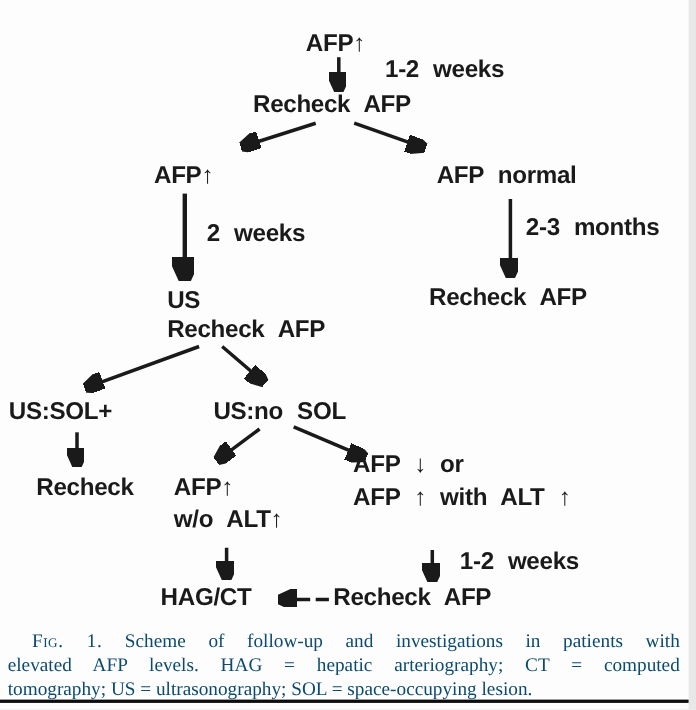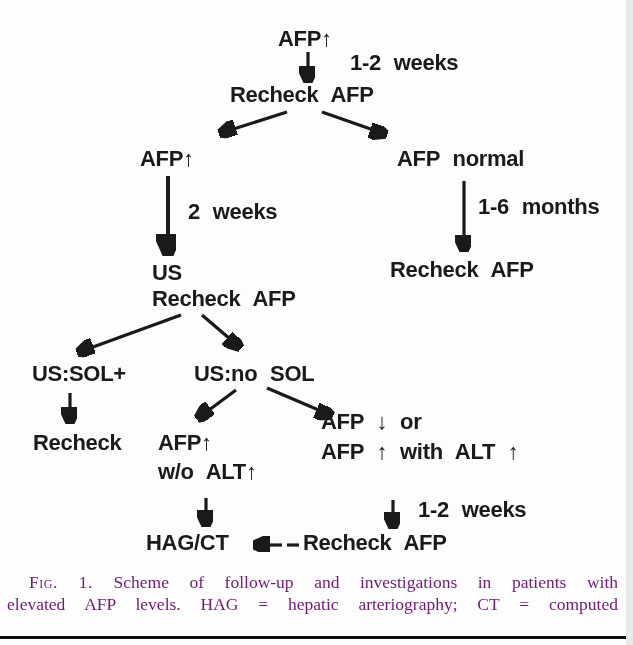--- a/index.html
+++ b/index.html
@@ -24,21 +24,21 @@
     font-size:22px;
     line-height:1;
     letter-spacing:-0.3px;
     word-spacing:7px;
     white-space:nowrap;
   }
   .lbl{font-size:22px;text-align:right;}
   .caption{
     position:absolute;
     left:7px;top:571px;width:611px;
-    color:#701a75;
+    color:#0c4a6e;
     font-family:"Liberation Serif","DejaVu Serif",serif;
     font-size:17.5px;
     line-height:22px;
   }
   .cap-line{white-space:nowrap;}
   .cap-just{text-align:justify;text-align-last:justify;white-space:normal;}
   .cap-indent{text-indent:22px;}
   .smallcaps{font-variant:small-caps;letter-spacing:0.5px;}
   .rule-bottom{
     position:absolute;left:0;top:636px;width:633px;height:2.5px;
@@ -77,42 +77,43 @@
   </svg>
 
   <div class="node" style="left:278px;top:28px">AFP↑</div>
   <div class="node lbl" style="left:350px;top:52px">1-2 weeks</div>
   <div class="node" style="left:230px;top:84px">Recheck AFP</div>
 
   <div class="node" style="left:140px;top:148px">AFP↑</div>
   <div class="node lbl" style="left:188px;top:201px">2 weeks</div>
 
   <div class="node" style="left:397px;top:148px">AFP normal</div>
-  <div class="node lbl" style="left:478px;top:196px">1-6 months</div>
+  <div class="node lbl" style="left:478px;top:196px">2-3 months</div>
   <div class="node" style="left:390px;top:259px">Recheck AFP</div>
 
   <div class="node" style="left:152px;top:262px">US</div>
   <div class="node" style="left:152px;top:288px">Recheck AFP</div>
 
-  <div class="node" style="left:32px;top:363px">US:SOL+</div>
+  <div class="node" style="left:8px;top:363px">US:SOL+</div>
   <div class="node" style="left:33px;top:432px">Recheck</div>
 
   <div class="node" style="left:194px;top:363px">US:no SOL</div>
 
   <div class="node" style="left:158px;top:432px">AFP↑</div>
   <div class="node" style="left:158px;top:461px">w/o ALT↑</div>
 
   <div class="node" style="left:321px;top:411px">AFP ↓ or</div>
   <div class="node" style="left:321px;top:441px">AFP ↑ with ALT ↑</div>
 
   <div class="node lbl" style="left:418px;top:499px">1-2 weeks</div>
 
   <div class="node" style="left:146px;top:532px">HAG/CT</div>
   <div class="node" style="left:303px;top:532px">Recheck AFP</div>
 
   <div class="caption">
     <div class="cap-line cap-just cap-indent"><span class="smallcaps">Fig. 1.</span> <span>Scheme of follow-up and investigations in patients with</span></div>
     <div class="cap-line cap-just">elevated AFP levels. HAG = hepatic arteriography; CT = computed</div>
+    <div class="cap-line">tomography; US = ultrasonography; SOL = space-occupying lesion.</div>
   </div>
 
   <div class="rule-right"></div>
   <div class="rule-bottom"></div>
 </div>
 
 </body></html>

